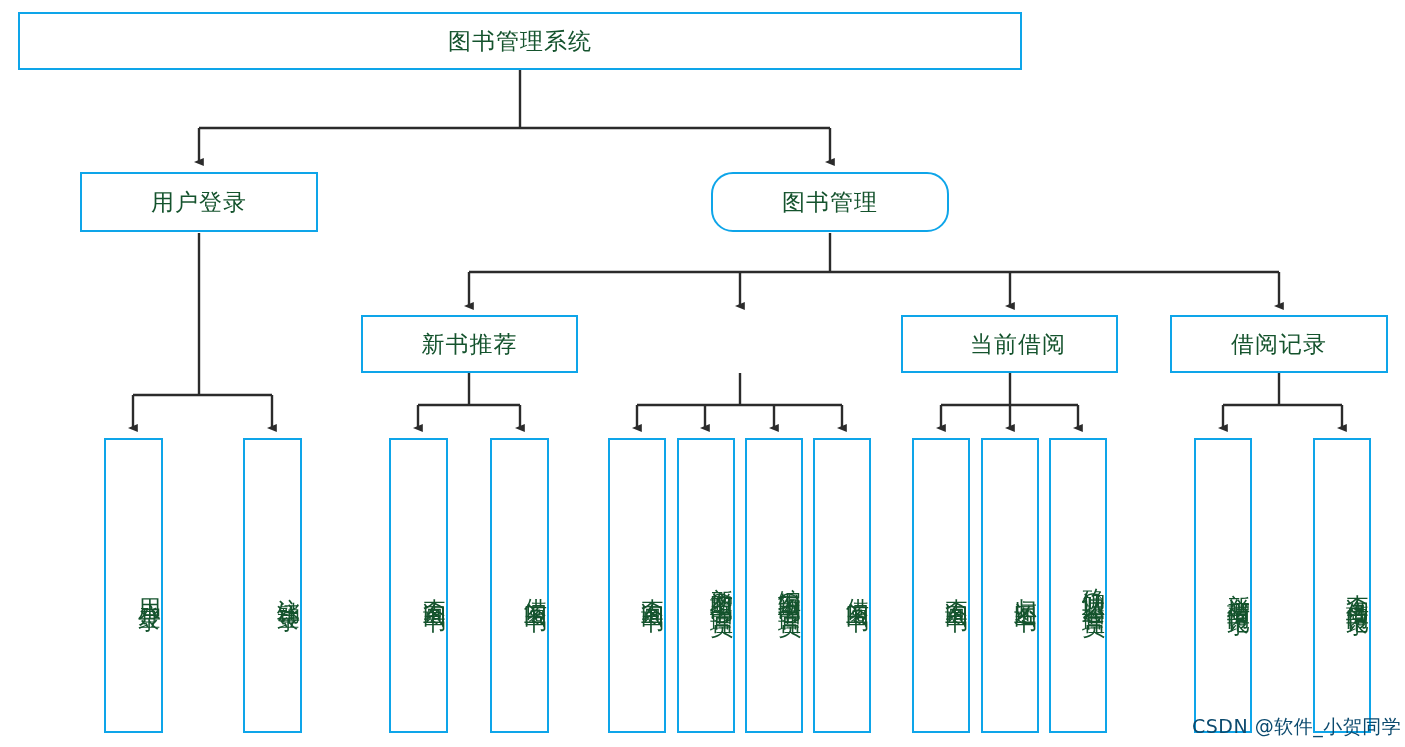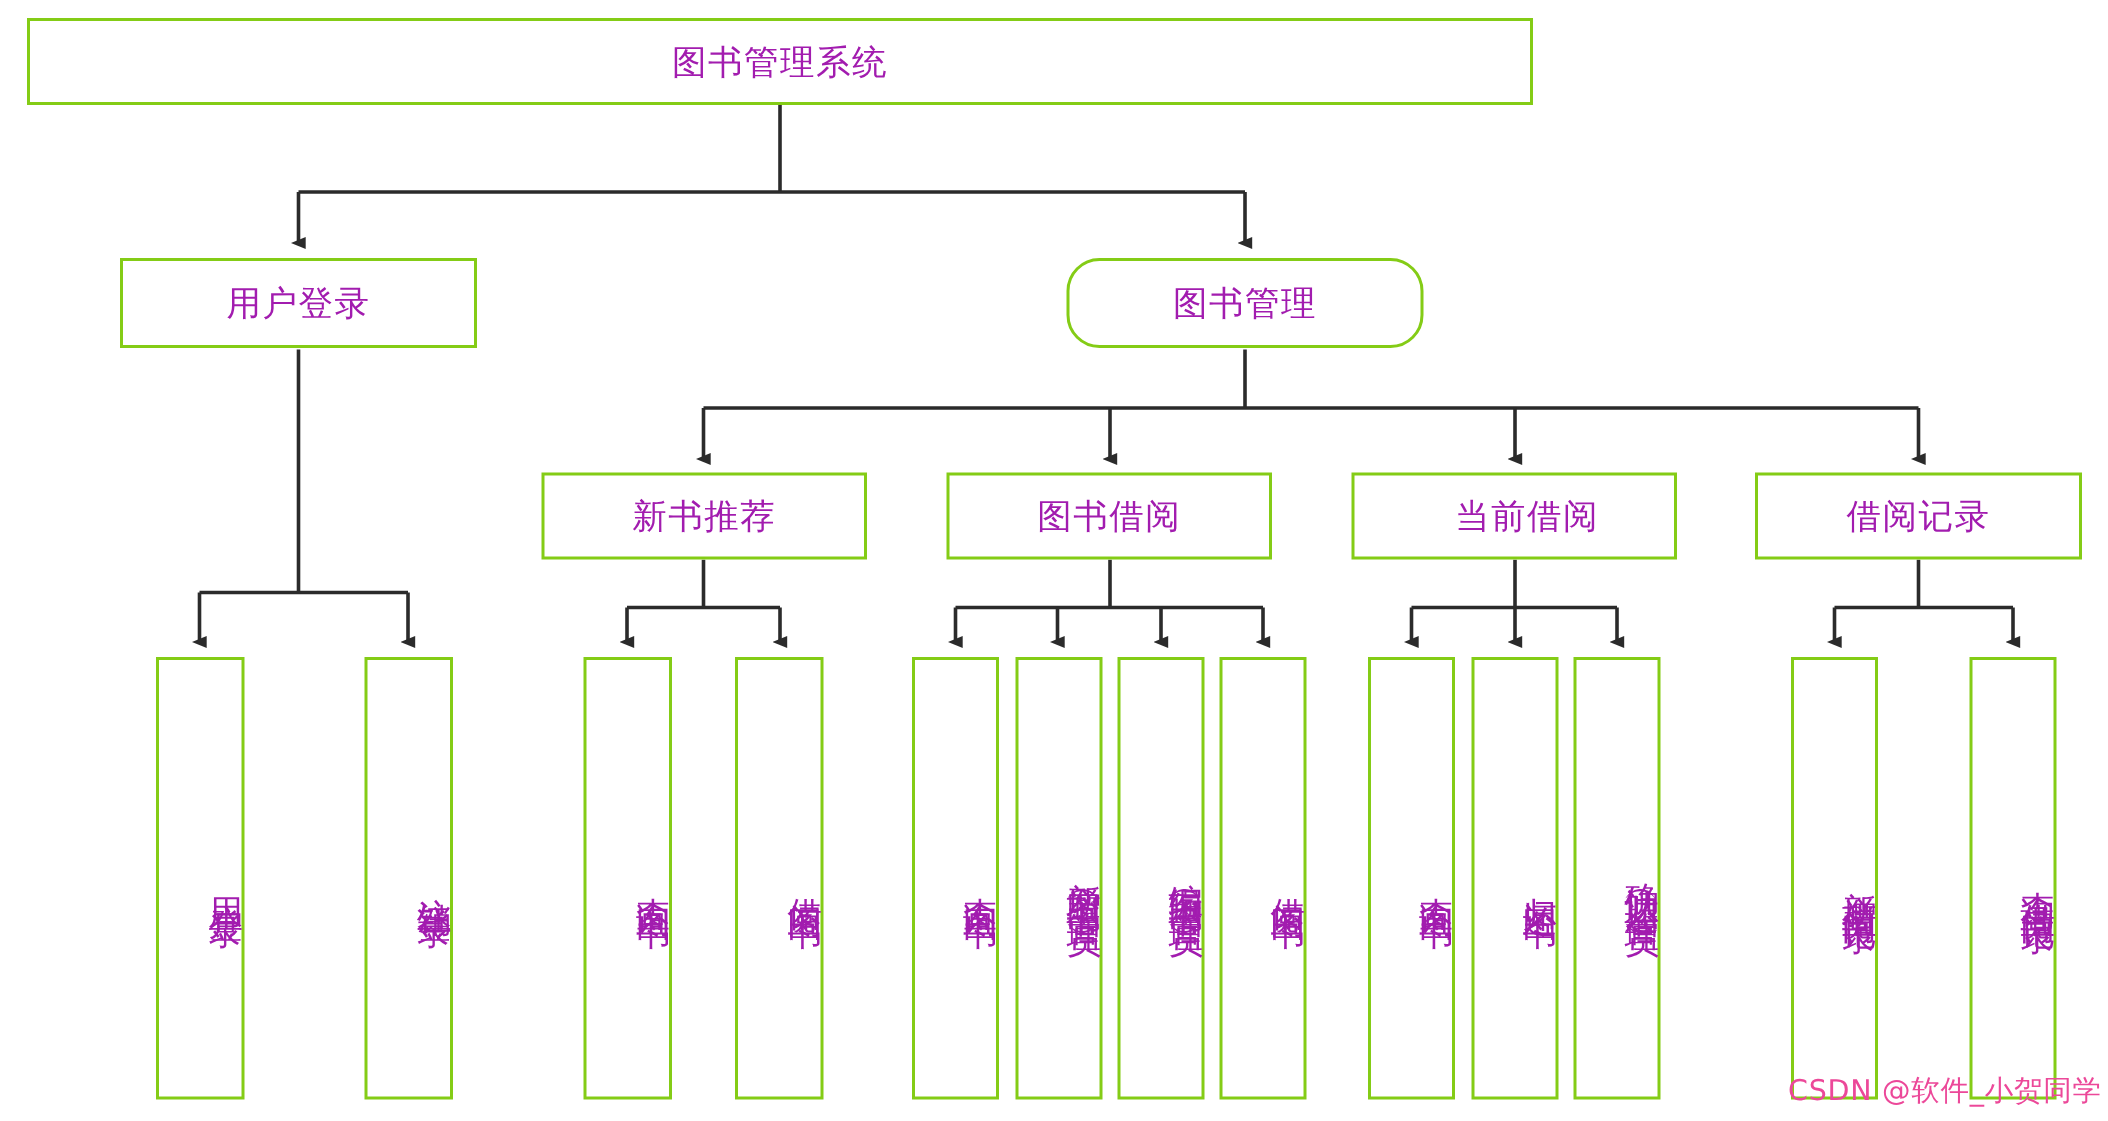--- a/index.html
+++ b/index.html
@@ -20,26 +20,27 @@
   #edges {
     position: absolute;
     left: 0;
     top: 0;
     width: 1405px;
     height: 747px;
   }
   .node {
     position: absolute;
     box-sizing: border-box;
-    border: 2px solid #84cc16;
+    border: 2px solid #0ea5e9;
     background: #ffffff;
     display: flex;
     align-items: center;
     justify-content: center;
-    color: #a21caf;
+    color: #14532d;
+    font-family: Liberation Serif, serif;
   }
   .node.horiz {
     font-size: 23px;
     letter-spacing: 1px;
   }
   .node.vert {
     writing-mode: vertical-rl;
     text-orientation: upright;
     font-size: 23px;
     letter-spacing: 4px;
@@ -50,21 +51,21 @@
     white-space: nowrap;
   }
   .node .label {
     display: block;
   }
   .watermark {
     position: absolute;
     left: 1192px;
     top: 714px;
     font-size: 19px;
-    color: #ec4899;
+    color: #0c4a6e;
     letter-spacing: 0.5px;
     white-space: nowrap;
     pointer-events: none;
   }
 </style>
 </head>
 <body>
 
 <div id="canvas">
 
@@ -125,23 +126,20 @@
   <div class="node horiz" style="left:80px; top:172px; width:238px; height:60px;">
     <span class="label">用户登录</span>
   </div>
   <div class="node horiz" style="left:711px; top:172px; width:238px; height:60px;border-radius:22px;">
     <span class="label">图书管理</span>
   </div>
 
   <div class="node horiz" style="left:361px; top:315px; width:217px; height:58px;">
     <span class="label">新书推荐</span>
   </div>
-  <div class="node horiz" style="left:631px; top:315px; width:217px; height:58px;">
-    <span class="label">图书借阅</span>
-  </div>
   <div class="node horiz" style="left:901px; top:315px; width:217px; height:58px;padding-left:17px;">
     <span class="label">当前借阅</span>
   </div>
   <div class="node horiz" style="left:1170px; top:315px; width:218px; height:58px;">
     <span class="label">借阅记录</span>
   </div>
 
   <div class="node vert" style="left:104px; top:438px; width:59px; height:295px;">
     <span class="label">用户登录</span>
   </div>

